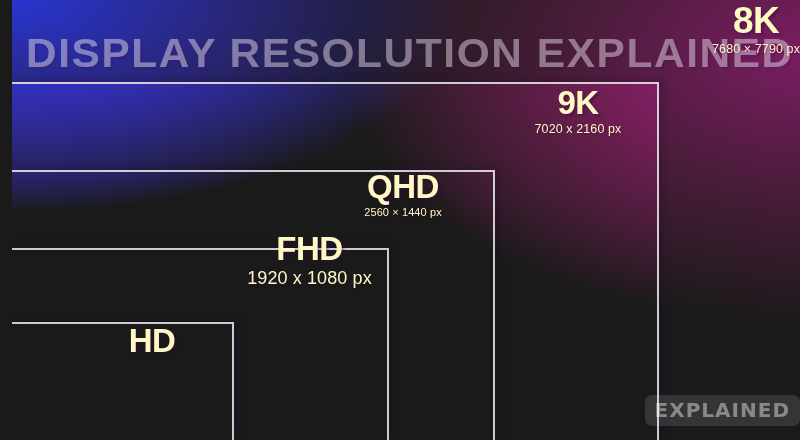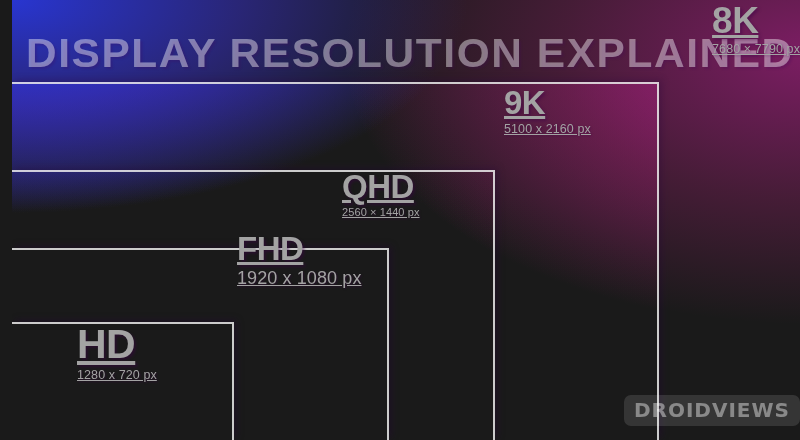--- a/index.html
+++ b/index.html
@@ -63,26 +63,25 @@
     overflow: hidden;
     border-top: 2px solid rgba(255,255,255,0.78);
     border-right: 2px solid rgba(255,255,255,0.78);
     box-shadow: 3px -2px 7px rgba(40,0,60,0.30);
   }
   .screen .grad { }
 
   
   .label {
     position: absolute;
-    text-align: left;
-    color: #a3a3a3;
+    text-align: center;
+    color: #fef9c3;
     line-height: 1;
     text-shadow: 2px 2px 3px rgba(60,0,70,0.45);
     white-space: nowrap;
-    text-decoration: underline;
   }
   .label .tier {
     display: block;
     font-weight: bold;
     letter-spacing: -0.5px;
   }
   .label .dims {
     display: block;
     font-weight: normal;
     letter-spacing: 0.1px;
@@ -91,30 +90,30 @@
   }
 
   .lbl-8k   { right: 12px;  top: 2px;   }
   .lbl-8k .tier  { font-size: 37px; }
   .lbl-8k .dims  { font-size: 12.5px; }
 
   .lbl-4k   { right: 658px; top: 86px;  right: auto; left: 492px; width: 148px; }
   .lbl-4k .tier  { font-size: 33px; }
   .lbl-4k .dims  { font-size: 12.5px; }
 
-  .lbl-qhd  { left: 330px; top: 170px; width: 146px; }
+  .lbl-qhd  { left: 318px; top: 170px; width: 146px; }
   .lbl-qhd .tier { font-size: 33px; }
   .lbl-qhd .dims { font-size: 11px; }
 
   .lbl-fhd  { left: 225px; top: 232px; width: 145px; }
   .lbl-fhd .tier { font-size: 33px; }
   .lbl-fhd .dims { font-size: 18px; }
 
   .lbl-hd   { left: 65px;  top: 324px; width: 150px; }
-  .lbl-hd .tier  { font-size: 41px; }
+  .lbl-hd .tier  { font-size: 33px; }
   .lbl-hd .dims  { font-size: 12.5px; }
 
   
   .heading {
     position: absolute;
     left: 14px;
     top: 33px;
     font-size: 40px;
     line-height: 1;
     font-weight: bold;
@@ -171,33 +170,32 @@
 
   <div class="heading">DISPLAY RESOLUTION EXPLAINED</div>
 
   <div class="label lbl-8k">
     <span class="tier">8K</span>
     <span class="dims">7680 × 7790 px</span>
   </div>
 
   <div class="label lbl-4k">
     <span class="tier">9K</span>
-    <span class="dims">5100 x 2160 px</span>
+    <span class="dims">7020 x 2160 px</span>
   </div>
 
   <div class="label lbl-qhd">
     <span class="tier">QHD</span>
     <span class="dims">2560 × 1440 px</span>
   </div>
 
   <div class="label lbl-fhd">
     <span class="tier">FHD</span>
     <span class="dims">1920 x 1080 px</span>
   </div>
 
   <div class="label lbl-hd">
     <span class="tier">HD</span>
-    <span class="dims">1280 x 720 px</span>
-  </div>
-
-  <div class="watermark">DROIDVIEWS</div>
+  </div>
+
+  <div class="watermark">EXPLAINED</div>
 
 </div>
 
 </body></html>

